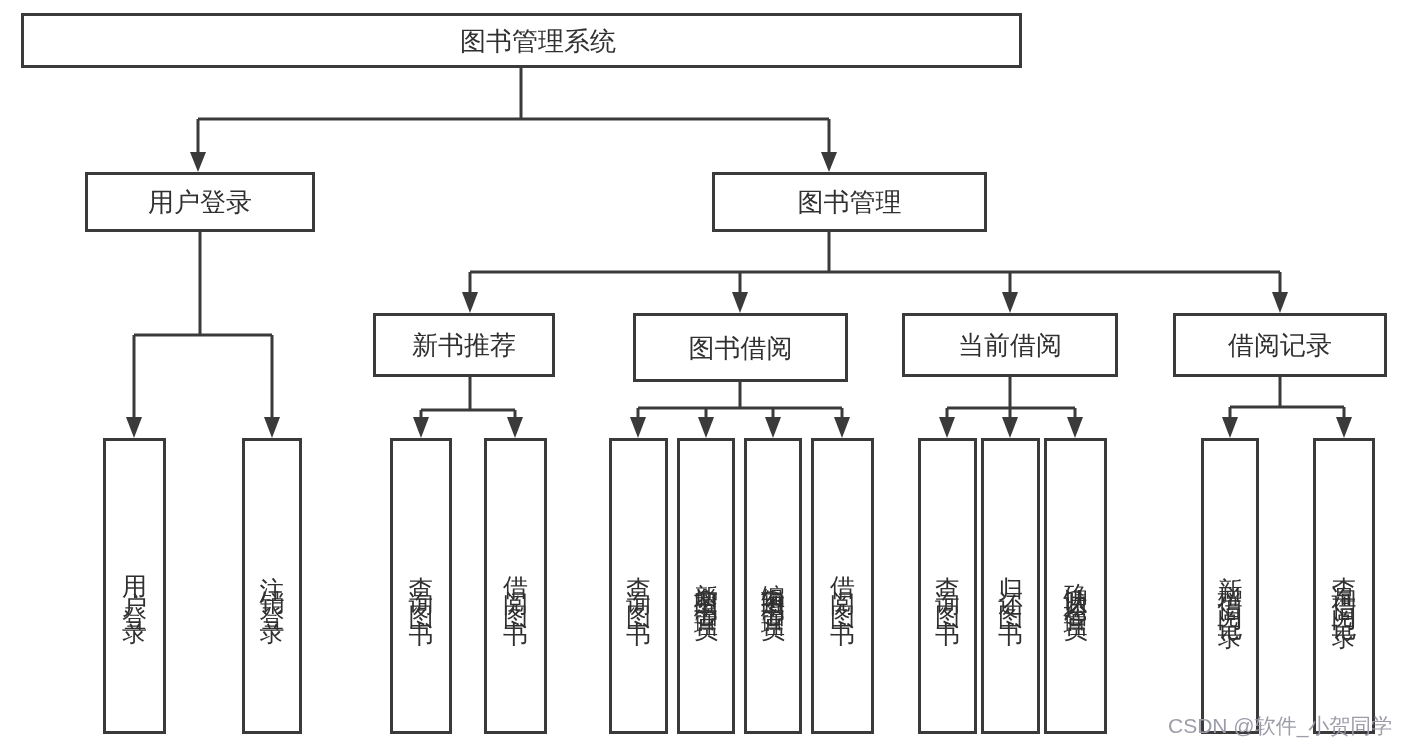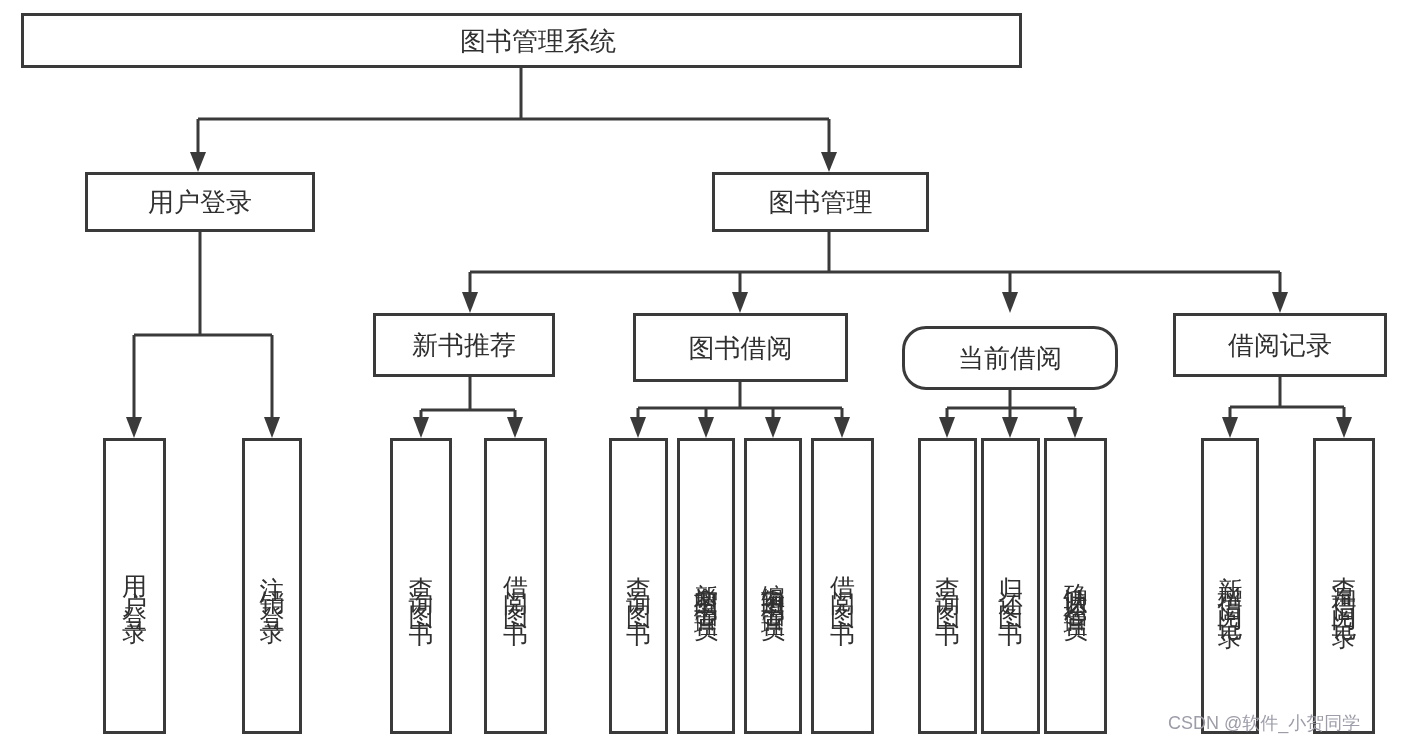--- a/index.html
+++ b/index.html
@@ -51,21 +51,21 @@
     line-height: 1;
     white-space: nowrap;
   }
   .vnode .vtext.vshort { letter-spacing: 15px; }
   .vnode .vtext.vmed   { letter-spacing: 10px; }
   .vnode .vtext.vlong  { letter-spacing: 5px; font-size: 24px; }
   #watermark {
     position: absolute;
     left: 1168px;
     top: 713px;
-    font-size: 18px;
+    font-size: 21px;
     line-height: 1.2;
     color: var(--watermark, #9d9daa);
     z-index: 2;
     white-space: nowrap;
   }
 </style>
 </head>
 <body>
 
 <div id="canvas">
@@ -109,31 +109,31 @@
     </g>
   </svg>
 
   <div class="node" style="left:21px; top:13px; width:1001px; height:55px;padding-left:33px;">
     <span>图书管理系统</span>
   </div>
 
   <div class="node" style="left:85px; top:172px; width:230px; height:60px;">
     <span>用户登录</span>
   </div>
-  <div class="node" style="left:712px; top:172px; width:217px; height:60px;">
+  <div class="node" style="left:712px; top:172px; width:275px; height:60px;">
     <span>图书管理</span>
   </div>
 
   <div class="node" style="left:373px; top:313px; width:182px; height:64px;">
     <span>新书推荐</span>
   </div>
   <div class="node" style="left:633px; top:313px; width:215px; height:69px;">
     <span>图书借阅</span>
   </div>
-  <div class="node" style="left:902px; top:326px; width:216px; height:64px;border-radius:24px;">
+  <div class="node" style="left:902px; top:313px; width:216px; height:64px;">
     <span>当前借阅</span>
   </div>
   <div class="node" style="left:1173px; top:313px; width:214px; height:64px;">
     <span>借阅记录</span>
   </div>
 
   <div class="node vnode" style="left:103px; top:438px; width:63px; height:296px;">
     <span class="vtext vshort">用户登录</span>
   </div>
   <div class="node vnode" style="left:242px; top:438px; width:60px; height:296px;">

